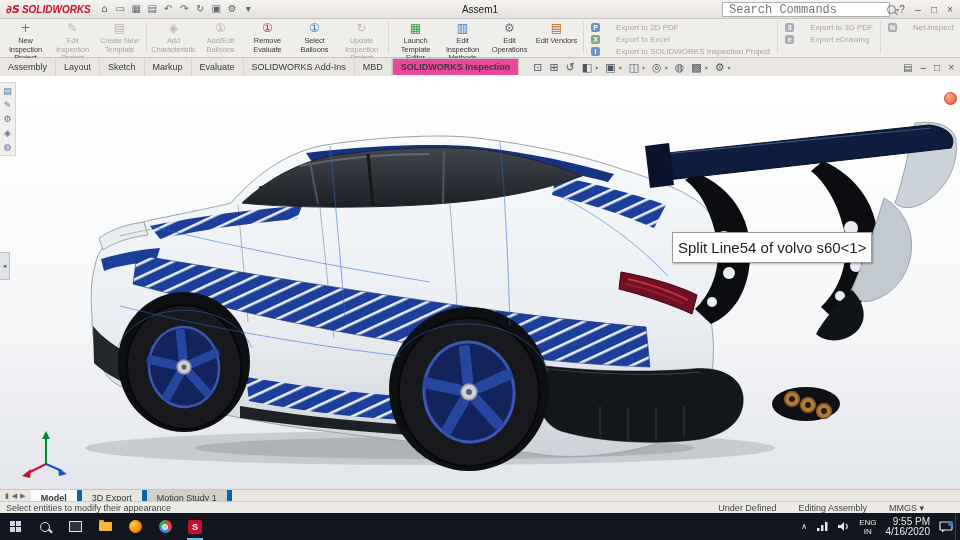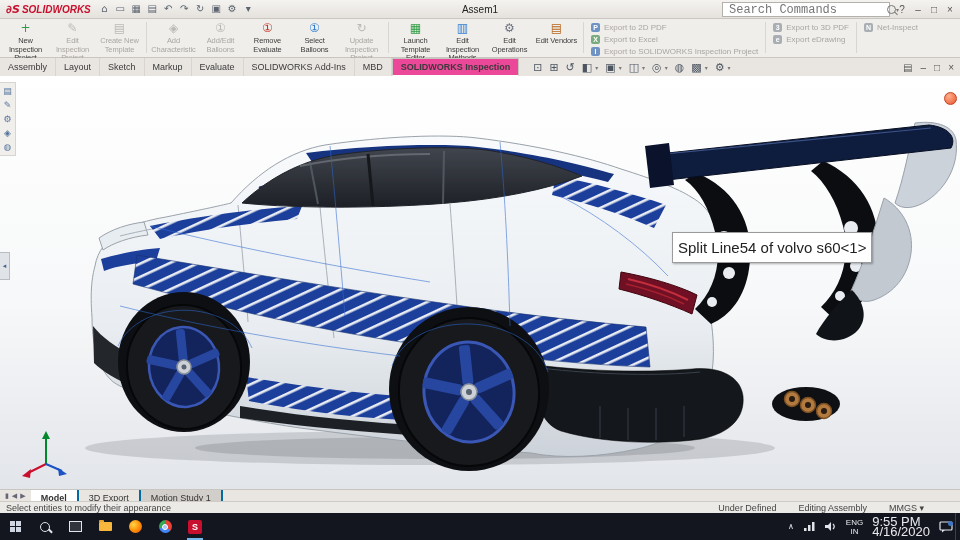--- a/index.html
+++ b/index.html
@@ -28,21 +28,21 @@
   #ribbon{position:absolute;top:18px;left:0;width:960px;height:40px;background:#f0eeeb;
     border-bottom:1px solid #c9c5c0;display:flex;align-items:stretch;padding:1px 2px;box-sizing:border-box}
   .rbtn{width:47px;flex:none;display:flex;flex-direction:column;align-items:center;padding-top:2px;gap:1px;cursor:default}
   .ric{height:15px;line-height:15px;font-size:12px;font-family:"DejaVu Sans",sans-serif}
   .rlabel{font-size:7.5px;line-height:8.5px;text-align:center;color:#3c3c3c;letter-spacing:-0.1px}
   .rbtn.off .rlabel{color:#aaa7a2}
   .rbtn.off .ric{color:#bcb9b4 !important}
   .ic-green{color:#2e9e44}.ic-red{color:#c0392b}.ic-blue{color:#2d7dd2}.ic-slate{color:#6b7280}.ic-brown{color:#b5651d}
   .rsep{width:1px;background:#d9d6d1;margin:3px 3px;flex:none}
   .rsmallcol{display:flex;flex-direction:column;justify-content:flex-start;padding:4px 4px 0;gap:3px;flex:none}
-  .rsmall{display:flex;align-items:flex-start;gap:4px;height:9px;white-space:nowrap}
+  .rsmall{display:flex;align-items:flex-start;gap:16px;height:9px;white-space:nowrap}
   .rsmall .txt{font-size:8px;color:#a9a6a1}
   .sbadge{width:9px;height:9px;border-radius:2px;color:#fff;font-size:7px;line-height:9px;text-align:center;font-weight:bold;flex:none}
   .bg-blue{background:#6f94c4}.bg-green{background:#79ab7f}.bg-gray{background:#a9aeb4}
 
   
   #tabbar{position:absolute;top:58px;left:0;width:960px;height:18px;background:#e9e6e2;
     border-bottom:1px solid #c9c5c0;display:flex;align-items:stretch;font-size:9px;color:#3a3a3a}
   .tab{padding:0 8px;display:flex;align-items:center;border-right:1px solid #d8d5d0;cursor:default}
   .tab.active{background:#ec4899;font-weight:bold;border:1px solid #c9c5c0;border-bottom:1px solid #fff}
   .hud{display:flex;align-items:center;gap:7px;margin-left:14px;color:#4c5560}
@@ -63,21 +63,21 @@
   .tooltip{position:absolute;left:672px;top:156px;height:13px;line-height:13px;padding:8px 5px;
     background:#ffffff;border:1px solid #9a9a9a;box-shadow:1px 1px 2px rgba(0,0,0,.3);
     font-size:15px;color:#222;white-space:nowrap;z-index:6}
   .taskpane-dot{position:absolute;right:3px;top:16px;width:11px;height:11px;border-radius:50%;
     background:radial-gradient(circle at 35% 30%,#ffb08a,#e8552e);border:1px solid #c34324;z-index:5}
 
   
   #doctabs{position:absolute;top:489px;left:0;width:960px;height:12px;background:#e9e6e2;
     border-top:1px solid #c9c5c0;display:flex;align-items:stretch;font-size:9px;color:#333}
   .dnav{display:flex;gap:3px;align-items:center;padding:0 5px;color:#667;font-size:7px}
-  .dtab{padding:8px 10px;display:flex;align-items:center;border-right:2px solid #0369a1;cursor:default}
+  .dtab{padding:8px 10px;display:flex;align-items:center;border-right:5px solid #0369a1;cursor:default}
   .dtab.active{background:#fff;font-weight:bold}
   .dtab.ms{background:#d2cfca}
 
   
   #statusbar{position:absolute;top:501px;left:0;width:960px;height:12px;background:#eceae6;
     border-top:1px solid #cfccc7;display:flex;align-items:center;padding:0 6px;box-sizing:border-box;
     font-size:9px;color:#444}
   .sright{margin-left:auto;display:flex;gap:22px;padding-right:30px}
 
   
@@ -92,21 +92,21 @@
   .folder{width:13px;height:9px;background:#f6b73c;border-radius:1px;position:relative}
   .folder::before{content:"";position:absolute;top:-2px;left:0;width:5px;height:2px;background:#e8a62c;border-radius:1px 1px 0 0}
   .ffx{width:13px;height:13px;border-radius:50%;background:radial-gradient(circle at 35% 35%,#ffd54a,#ff8a00 55%,#e3562a)}
   .chrome{width:13px;height:13px;border-radius:50%;background:conic-gradient(#ea4335 0 130deg,#4285f4 0 250deg,#34a853 0 360deg);position:relative}
   .chrome::after{content:"";position:absolute;left:3.5px;top:3.5px;right:3.5px;bottom:3.5px;background:#a8c7fa;border:1px solid #fff;border-radius:50%;box-sizing:border-box}
   .sw{width:14px;height:14px;background:#c8102e;border-radius:2px;color:#fff;font-size:9px;font-weight:bold;
       display:flex;align-items:center;justify-content:center}
   .indicator{position:absolute;bottom:0;left:7px;right:7px;height:2px;background:#76b9ed}
   .tray{margin-left:auto;display:flex;align-items:center;gap:9px;padding-right:2px;font-size:8px}
   .lang{text-align:center;line-height:9px}
-  .clock{text-align:left;line-height:10px;font-size:13px}
+  .clock{text-align:right;line-height:10px;font-size:10px}
   .showdesk{width:4px;height:27px;border-left:1px solid #3a4050;flex:none}
 </style>
 </head>
 <body>
 
 <div id="titlebar">
   <div class="logo">
     <span class="mark glyph">∂S</span>
     <span>SOLIDWORKS</span>
   </div>

